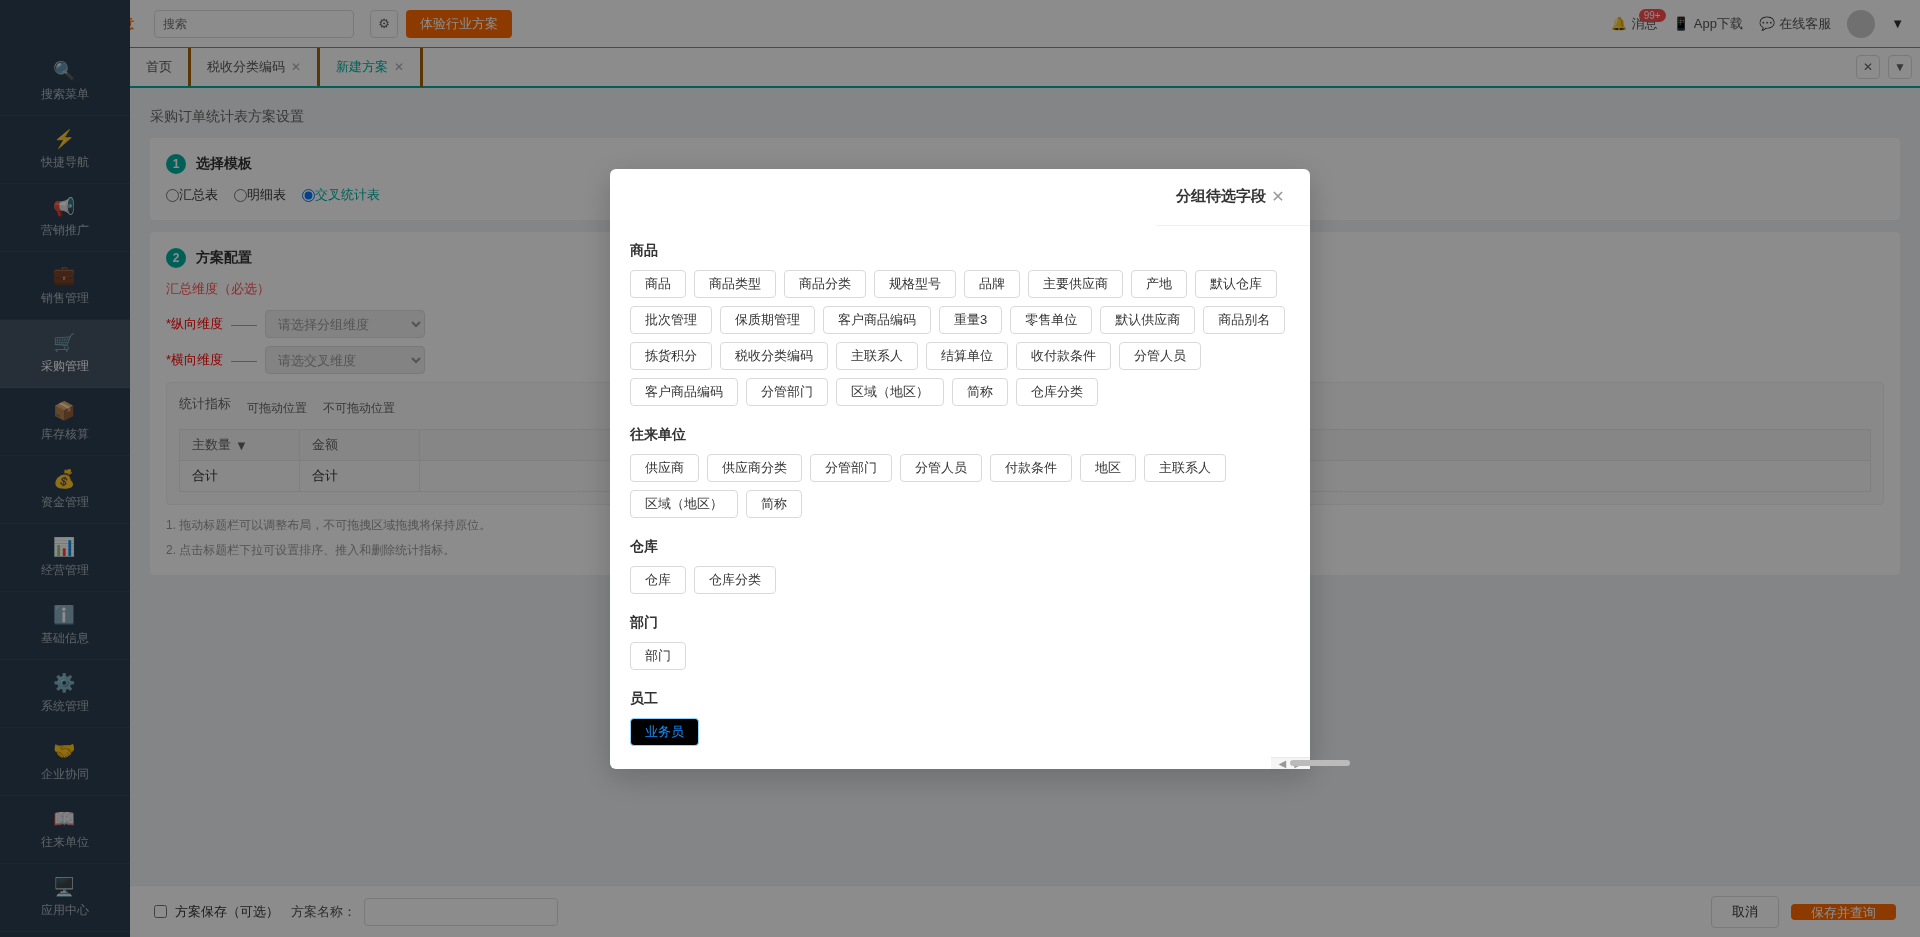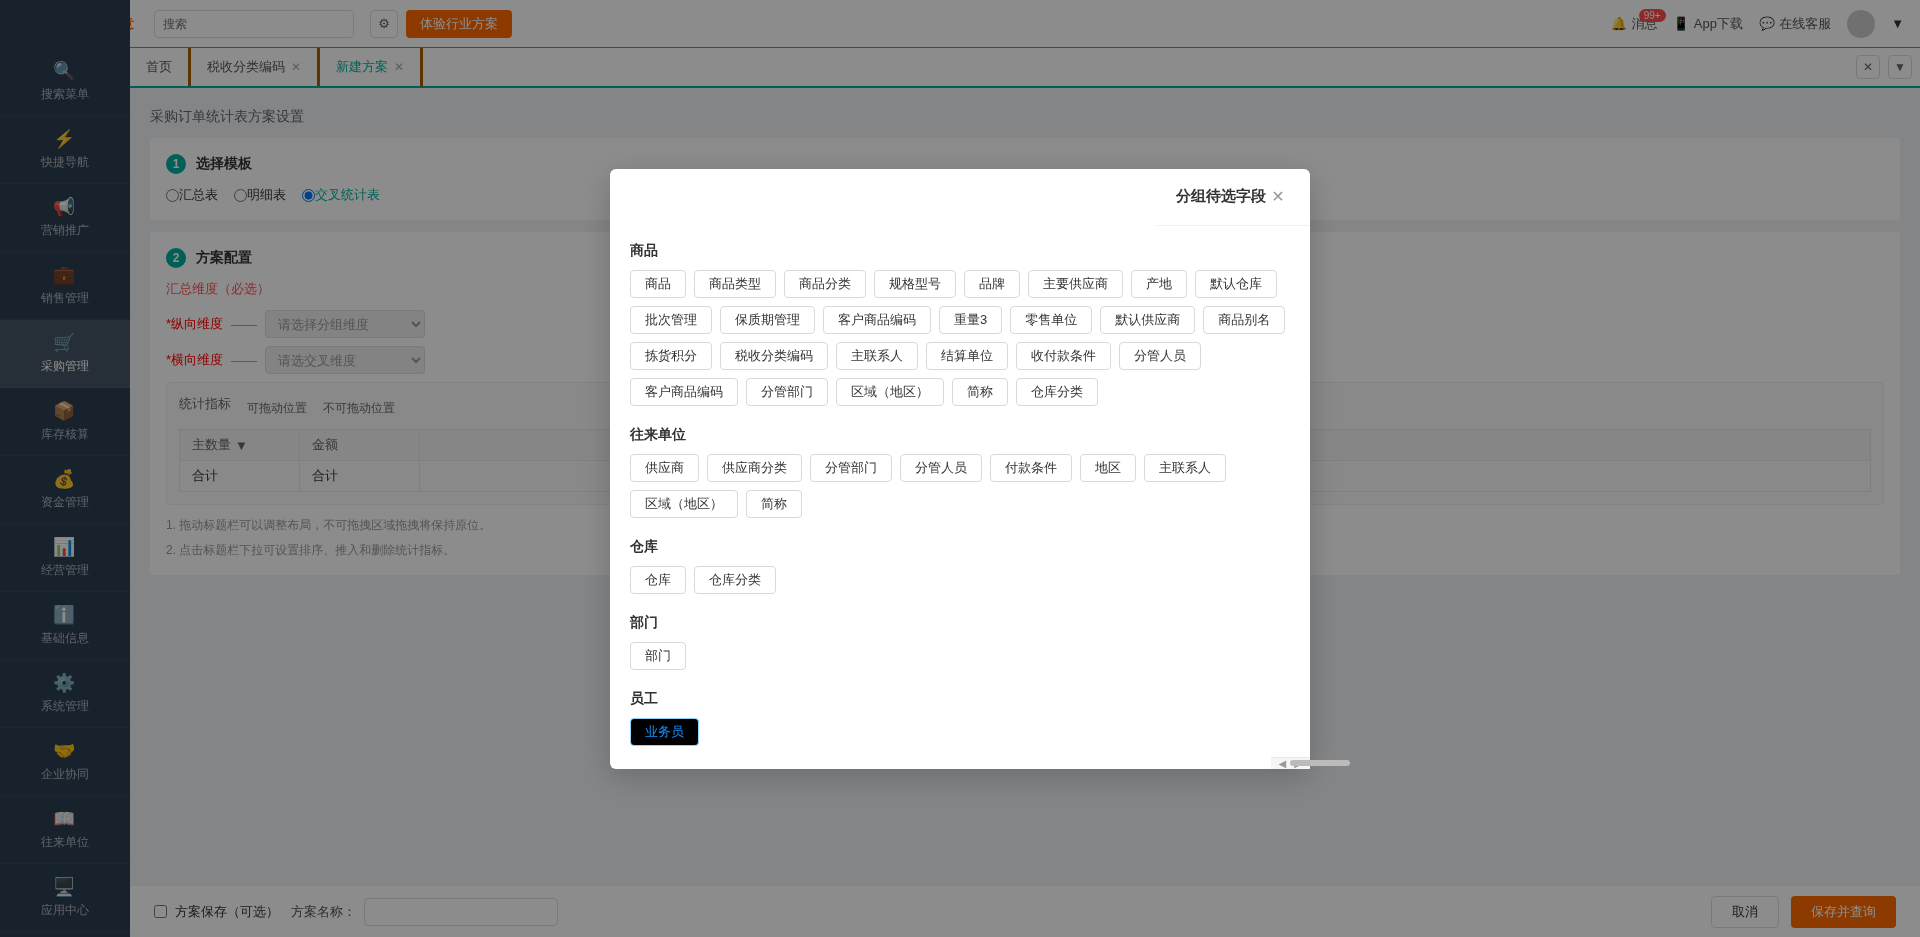--- a/index.html
+++ b/index.html
@@ -243,21 +243,21 @@
     .scheme-input {
       height: 28px; border: 1px solid #ddd; border-radius: 4px;
       padding: 0 8px; font-size: 13px; min-width: 160px;
     }
     .btn-cancel {
       height: 32px; padding: 0 20px;
       border: 1px solid #ddd; background: #fff;
       border-radius: 4px; cursor: pointer; font-size: 13px; color: #333;
     }
     .btn-save {
-      height: 32px; padding: 0 20px;
+      height: 16px; padding: 0 20px;
       background: #ff6b00; color: white;
       border: none; border-radius: 4px; cursor: pointer; font-size: 13px;
     }
 
     
     .modal-overlay {
       position: fixed;
       top: 0; left: 0; right: 0; bottom: 0;
       background: rgba(0,0,0,0.45);
       z-index: 1000;

